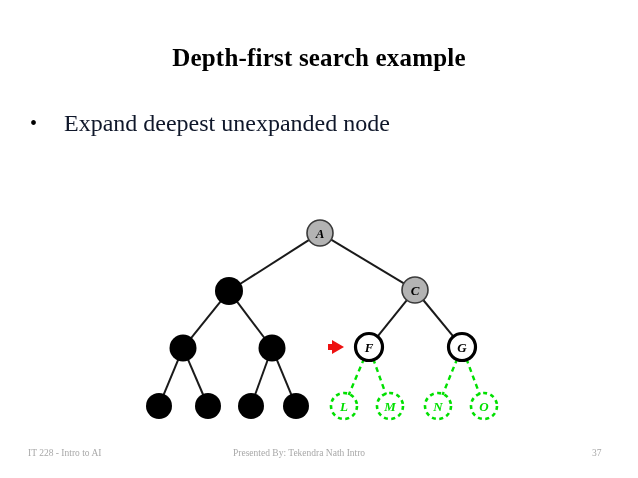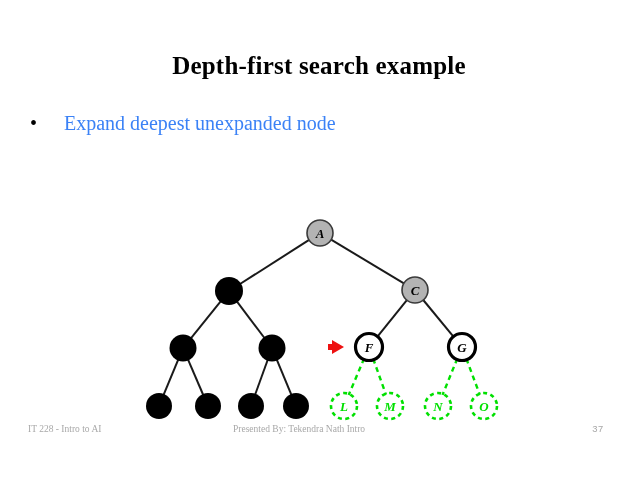--- a/index.html
+++ b/index.html
@@ -11,21 +11,21 @@
     position: relative;
     width: 638px;
     height: 478px;
     background: #ffffff;
     overflow: hidden;
     font-family: "Liberation Serif", "DejaVu Serif", serif;
   }
   #slide-title {
     position: absolute;
     left: 0;
-    top: 52px;
+    top: 44px;
     width: 638px;
     text-align: center;
     font-size: 25px;
     font-weight: bold;
     color: #000000;
     letter-spacing: 0.2px;
   }
   #bullet-row {
     position: absolute;
     left: 30px;
@@ -35,23 +35,23 @@
     align-items: flex-start;
   }
   #bullet-marker {
     width: 34px;
     font-size: 20px;
     line-height: 26px;
     color: #000000;
     text-align: left;
   }
   #bullet-text {
-    font-size: 20px;
+    font-size: 24px;
     line-height: 26px;
-    color: #3b82f6;
+    color: #0f172a;
   }
   #tree-area {
     position: absolute;
     left: 0;
     top: 175px;
     width: 638px;
     height: 255px;
   }
   #tree-svg {
     position: absolute;
@@ -62,34 +62,34 @@
     font-family: "Liberation Serif", "DejaVu Serif", serif;
     font-style: italic;
     font-weight: bold;
     font-size: 13px;
     text-anchor: middle;
     dominant-baseline: central;
   }
   #footer {
     position: absolute;
     left: 0;
-    top: 424px;
+    top: 448px;
     width: 510px;
     height: 22px;
   }
   .footer-text {
     position: absolute;
     font-size: 9.5px;
     color: #a8a8a8;
     font-family: "Liberation Serif", "DejaVu Serif", serif;
     white-space: nowrap;
   }
   #footer-left  { left: 28px;  top: 0; }
   #footer-center{ left: 233px; top: 0; }
-  #footer-right { left: 592px; top: 0; font-family: Liberation Mono, monospace; }
+  #footer-right { left: 592px; top: 0; }
 </style>
 </head>
 <body>
 
 <div id="slide">
 
   <div id="slide-title">Depth-first search example</div>
 
   <div id="bullet-row">
     <span id="bullet-marker">•</span>

